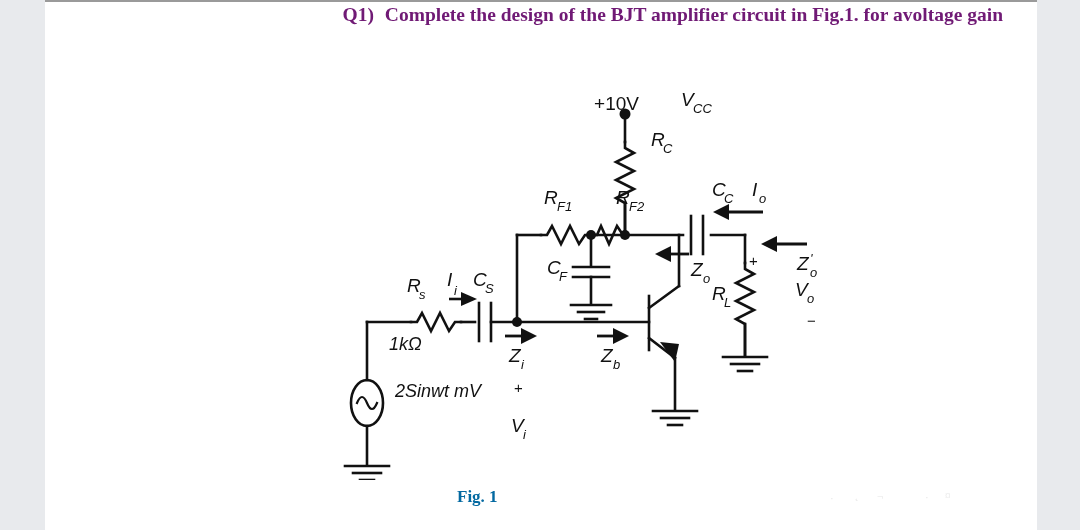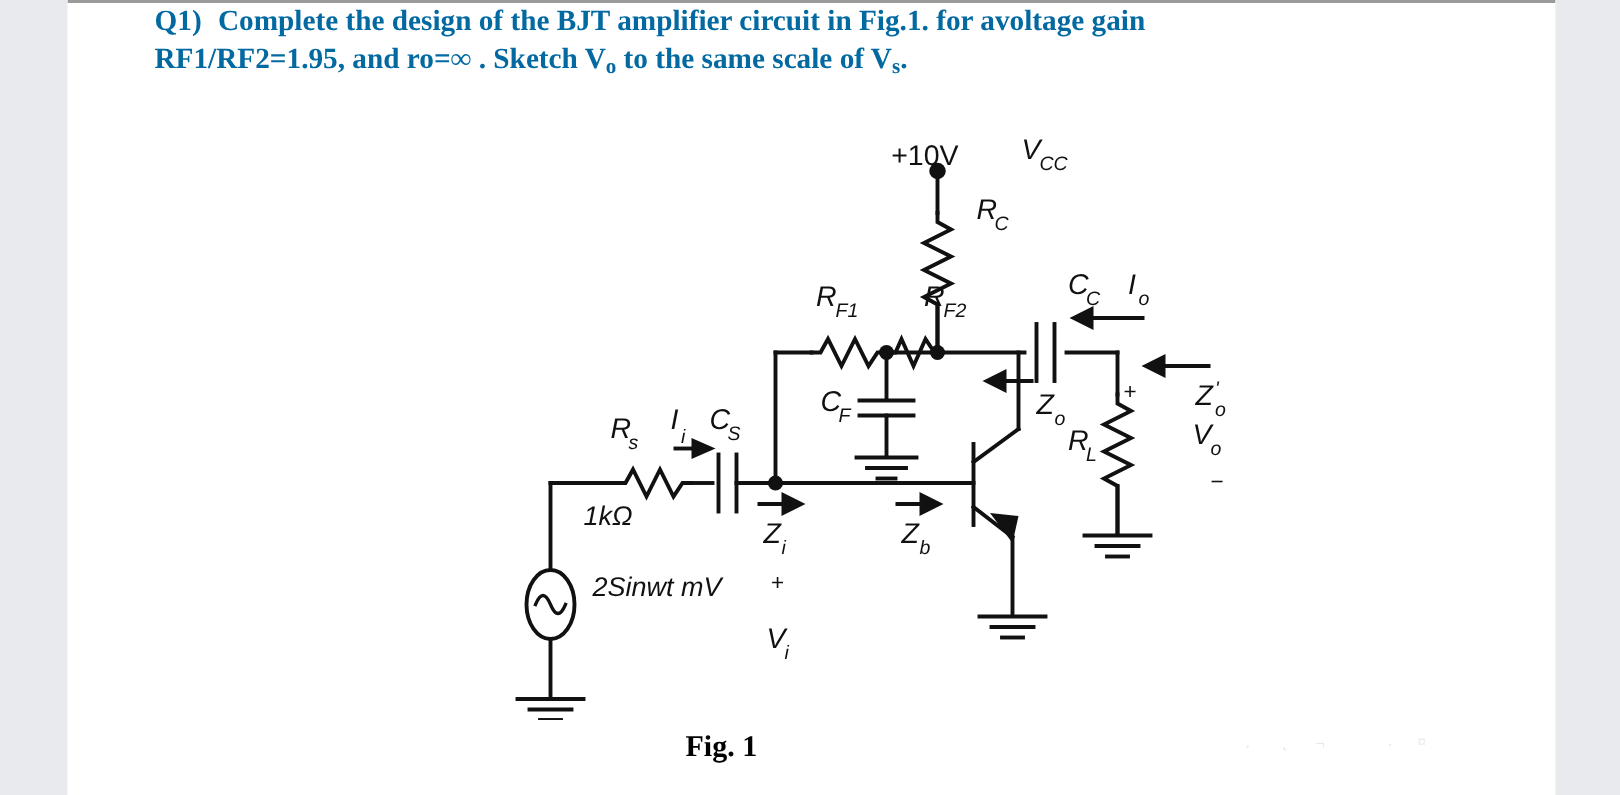--- a/index.html
+++ b/index.html
@@ -22,40 +22,41 @@
     background: #9a9a9a;
   }
   #question {
     position: absolute;
     left: 58px; top: 2px;
     width: 900px;
     font-family: "Liberation Serif", serif;
     font-weight: bold;
     font-size: 19.5px;
     line-height: 25px;
-    color: #0369a1;
+    color: #701a75;
     letter-spacing: 0px;
+    text-align: right;
   }
   #question .ln { white-space: nowrap; }
   .sub { font-size: 0.72em; vertical-align: -0.28em; }
   .sup { font-size: 0.72em; vertical-align: 0.45em; }
   .gap-sm { display:inline-block; width: 6px; }
 
   #circuit {
     position: absolute;
     left: 0; top: 80px;
     width: 992px; height: 400px;
   }
   #caption {
     position: absolute;
     left: 412px; top: 487px;
     font-family: "Liberation Serif", serif;
     font-weight: bold;
-    font-size: 20px;
-    color: #000000;
+    font-size: 17px;
+    color: #0369a1;
   }
   .noise {
     position:absolute;
     color:#e6e6e6;
     font-size:11px;
     font-family:"Liberation Serif", serif;
   }
   svg text { font-family: "Liberation Sans", sans-serif; fill:#111; }
   .lbl { font-style: italic; font-size: 19px; }
   .lblsub { font-style: italic; font-size: 13px; }
@@ -66,23 +67,20 @@
 <body>
 
 <div id="page">
   <div id="topline"></div>
 
   <div id="question">
     <div class="ln">
       <span>Q1)</span><span class="gap-sm"></span>
       <span>Complete the design of the BJT amplifier circuit in Fig.1. for avoltage gain</span>
     </div>
-    <div class="ln">
-      <span>RF1/RF2=1.95, and ro=∞ . Sketch V</span><span class="sub">o</span><span> to the same scale of V</span><span class="sub">s</span><span>.</span>
-    </div>
   </div>
 
   <svg id="circuit" viewBox="0 0 992 400">
     <g stroke="#111" stroke-width="2.6" fill="none" stroke-linecap="square">
 
       <line x1="580" y1="34" x2="580" y2="62"></line>
 
       <polyline points="580,62 580,68 589,73 571,82 589,91 571,100 589,109 571,118 580,123 580,155"></polyline>
 
       <line x1="580" y1="123" x2="580" y2="155"></line>

